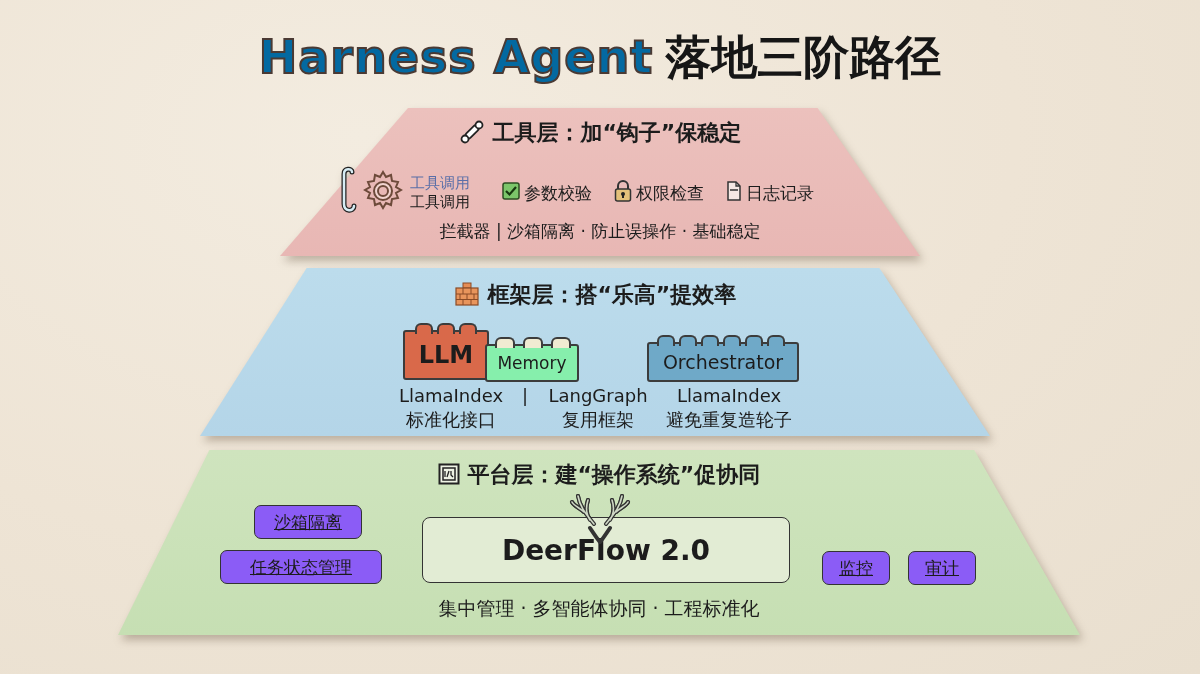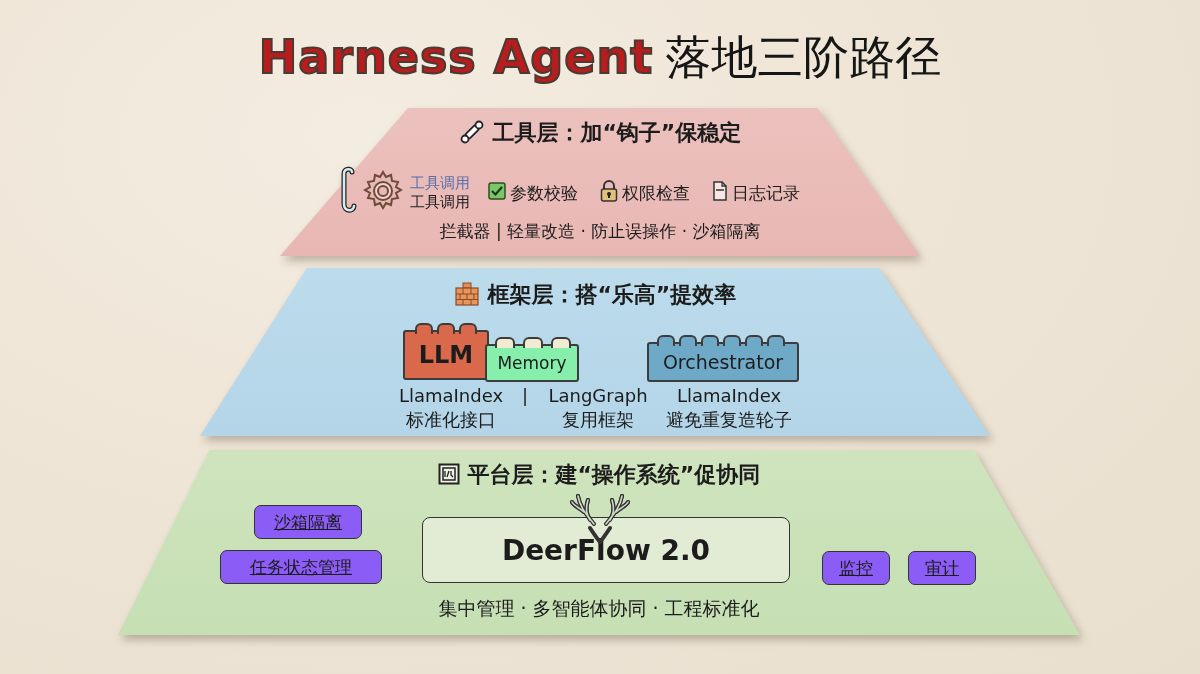--- a/index.html
+++ b/index.html
@@ -8,23 +8,23 @@
     background: radial-gradient(ellipse at 30% 20%, #f3ece0 0%, #eee4d5 55%, #e9dfcf 100%);
     font-family: "DejaVu Sans", "Liberation Sans", sans-serif;
     color:#1c1c1c;
   }
   .title {
     position:absolute; left:0; right:0; top:22px; text-align:center;
     font-size:46px; line-height:70px; white-space:nowrap;
   }
   .title .en {
     font-family: "DejaVu Sans", sans-serif; font-weight:bold;
-    color:#b91c1c; -webkit-text-stroke: 2px #4a3a34; letter-spacing:1px;
-  }
-  .title .zh { font-weight:normal; color:#161616; margin-left:12px; }
+    color:#0369a1; -webkit-text-stroke: 2px #4a3a34; letter-spacing:1px;
+  }
+  .title .zh { font-weight:bold; color:#161616; margin-left:12px; }
 
   .layer { position:absolute; filter: drop-shadow(3px 5px 4px rgba(90,70,50,0.35)); }
   .layer .shape { position:absolute; inset:0; }
   .layer .content { position:absolute; inset:0; }
 
   
   #layer-tool { left:280px; top:108px; width:640px; height:148px; }
   #layer-tool .shape {
     background: linear-gradient(180deg,#ecc1bd 0%, #e8b7b4 100%);
     clip-path: polygon(20% 0%, 84% 0%, 100% 100%, 0% 100%);
@@ -102,21 +102,21 @@
       </span>
       <span class="icon" style="margin-right:4px;">
         <svg width="46" height="46" viewBox="0 0 46 46">
             <g fill="#e8b8b5" stroke="#6d4a3a" stroke-width="2">
               <path d="M23 4 l3 5 5-2 1 6 6 1-2 5 5 3-5 3 2 5-6 1-1 6-5-2-3 5-3-5-5 2-1-6-6-1 2-5-5-3 5-3-2-5 6-1 1-6 5 2z"></path>
               <circle cx="23" cy="23" r="9" fill="#f1d4cf"></circle>
               <circle cx="23" cy="23" r="5"></circle>
             </g>
           </svg>
       </span>
-      <div class="stack2" style="margin-right:18px;">
+      <div class="stack2" style="margin-right:32px;">
         <span class="faded">工具调用</span>
         <span>工具调用</span>
       </div>
       <div class="feat">
         <span class="icon">
           <svg width="18" height="18" viewBox="0 0 18 18">
               <rect x="1" y="1" width="16" height="16" rx="2" fill="#7cc66a" stroke="#2d4d22" stroke-width="1.5"></rect>
               <path d="M4 9 l3.5 3.5 L14 5" fill="none" stroke="#183a10" stroke-width="2.2"></path>
             </svg>
         </span>
@@ -137,21 +137,21 @@
         <span class="icon">
           <svg width="16" height="20" viewBox="0 0 16 20">
               <path d="M2 1 H10 L14 5 V19 H2 Z" fill="#f5e8e4" stroke="#333" stroke-width="1.5"></path>
               <path d="M10 1 V5 H14 M4 9 H12" fill="none" stroke="#333" stroke-width="1.3"></path>
             </svg>
         </span>
         <span>日志记录</span>
       </div>
     </div>
 
-    <div class="subline" style="top:112px;">拦截器 | 轻量改造 · 防止误操作 · 沙箱隔离</div>
+    <div class="subline" style="top:112px;">拦截器 | 沙箱隔离 · 防止误操作 · 基础稳定</div>
   </div>
 </div>
 
 <div class="layer" id="layer-framework">
   <div class="shape"></div>
   <div class="content">
     <div class="layer-title" style="top:12px;">
       <span class="icon">
         <svg width="26" height="24" viewBox="0 0 26 24">
             <rect x="9" y="1" width="8" height="5" fill="#e58d55" stroke="#8a4b26" stroke-width="1"></rect>

